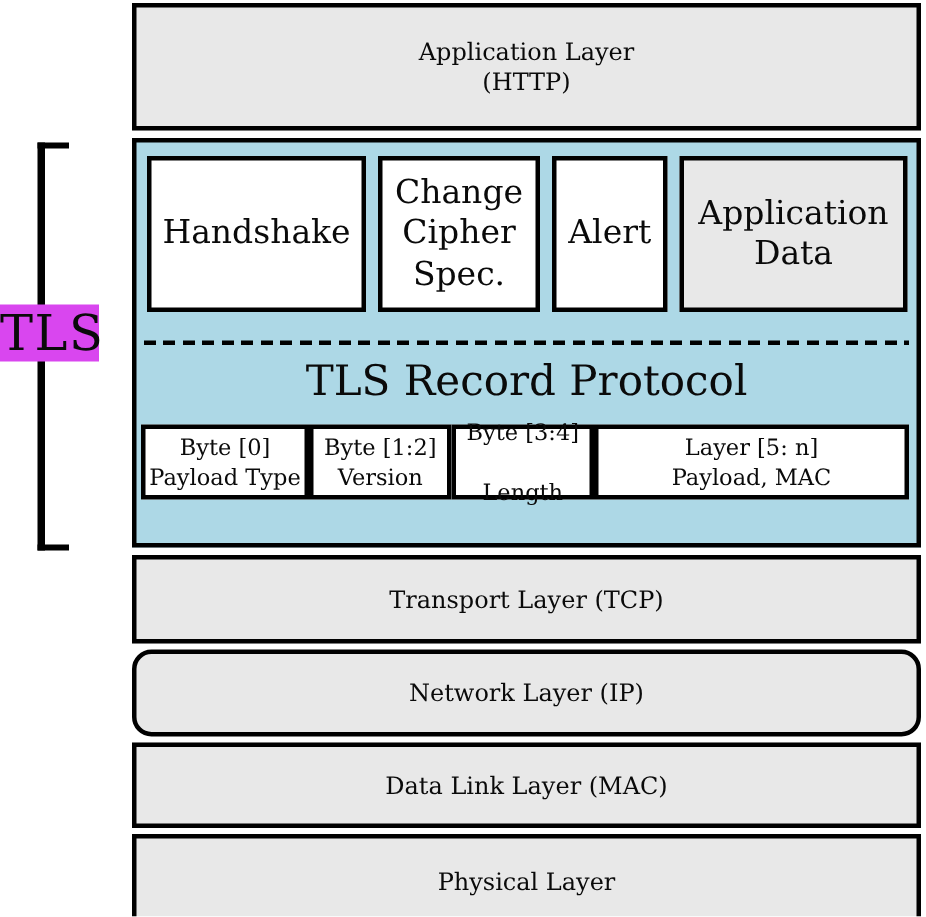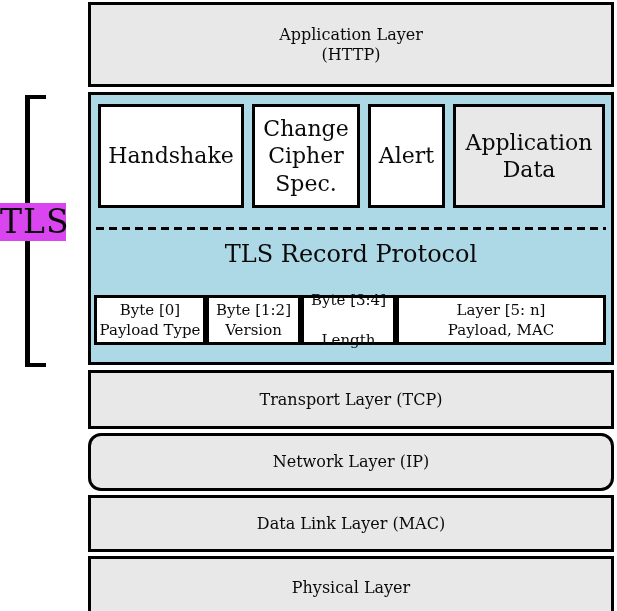--- a/index.html
+++ b/index.html
@@ -103,26 +103,26 @@
     background: repeating-linear-gradient(to right,
       var(--border, #000) 0px, var(--border, #000) 8px,
       transparent 8px, transparent 13px);
   }
   .record-title {
     position: absolute;
     top: 143px;
     left: 0;
     width: 100%;
     text-align: center;
-    font-size: 24px;
+    font-size: 28px;
     line-height: 32px;
   }
   .byte-row {
     position: absolute;
-    top: 200px;
+    top: 188px;
     left: 3px;
     display: flex;
   }
   .bbox {
     height: 50px;
     border: 3px solid var(--border, #000);
     background: var(--protocol-fill, #ffffff);
     display: flex;
     flex-direction: column;
     align-items: center;

